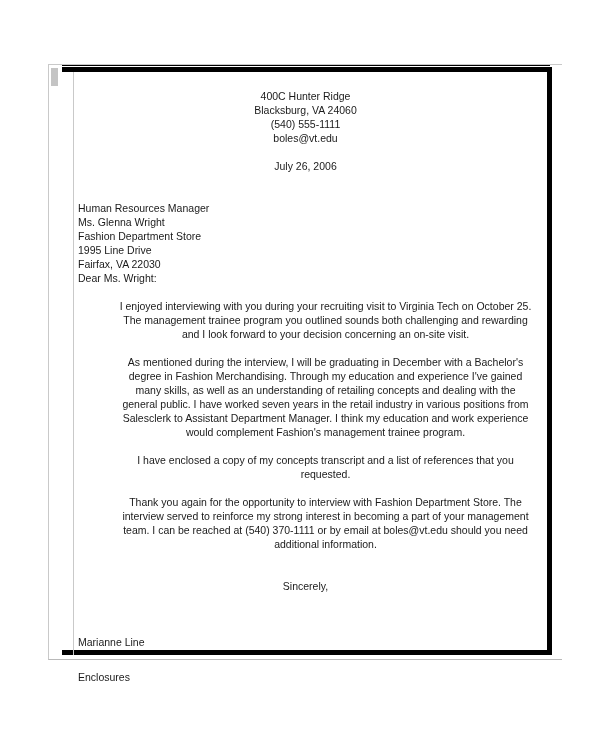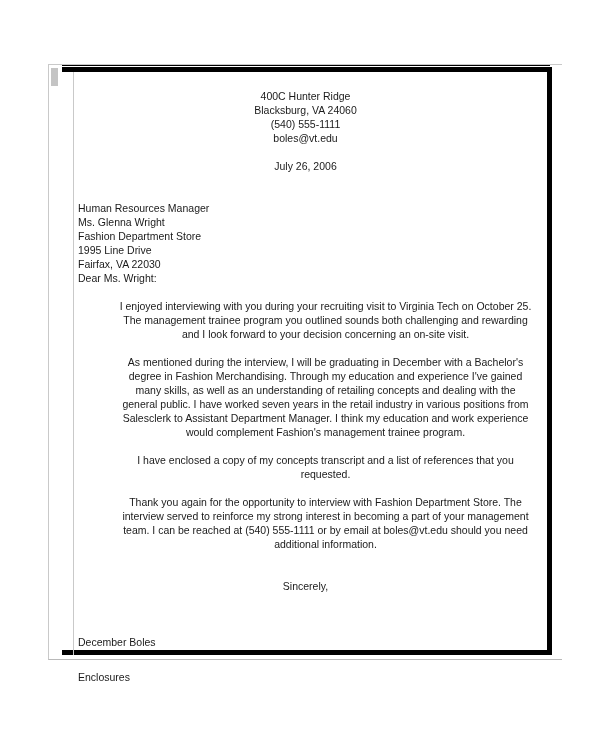--- a/index.html
+++ b/index.html
@@ -149,19 +149,19 @@
     <div>Fashion Department Store</div>
     <div>1995 Line Drive</div>
     <div>Fairfax, VA 22030</div>
   </div>
 
   <div class="salutation">Dear Ms. Wright:</div>
 
   <div class="body-para">I enjoyed interviewing with you during your recruiting visit to Virginia Tech on October 25. The management trainee program you outlined sounds both challenging and rewarding and I look forward to your decision concerning an on-site visit.</div>
   <div class="body-para">As mentioned during the interview, I will be graduating in December with a Bachelor's degree in Fashion Merchandising. Through my education and experience I've gained many skills, as well as an understanding of retailing concepts and dealing with the general public. I have worked seven years in the retail industry in various positions from Salesclerk to Assistant Department Manager. I think my education and work experience would complement Fashion's management trainee program.</div>
   <div class="body-para">I have enclosed a copy of my concepts transcript and a list of references that you requested.</div>
-  <div class="body-para">Thank you again for the opportunity to interview with Fashion Department Store. The interview served to reinforce my strong interest in becoming a part of your management team. I can be reached at (540) 555-1111 or by email at boles@vt.edu should you need additional information.</div>
+  <div class="body-para">Thank you again for the opportunity to interview with Fashion Department Store. The interview served to reinforce my strong interest in becoming a part of your management team. I can be reached at (540) 370-1111 or by email at boles@vt.edu should you need additional information.</div>
 
   <div class="closing">Sincerely,</div>
-  <div class="signature-name">December Boles</div>
+  <div class="signature-name">Marianne Line</div>
   <div class="enclosures">Enclosures</div>
 
 </div>
 
 </body></html>

